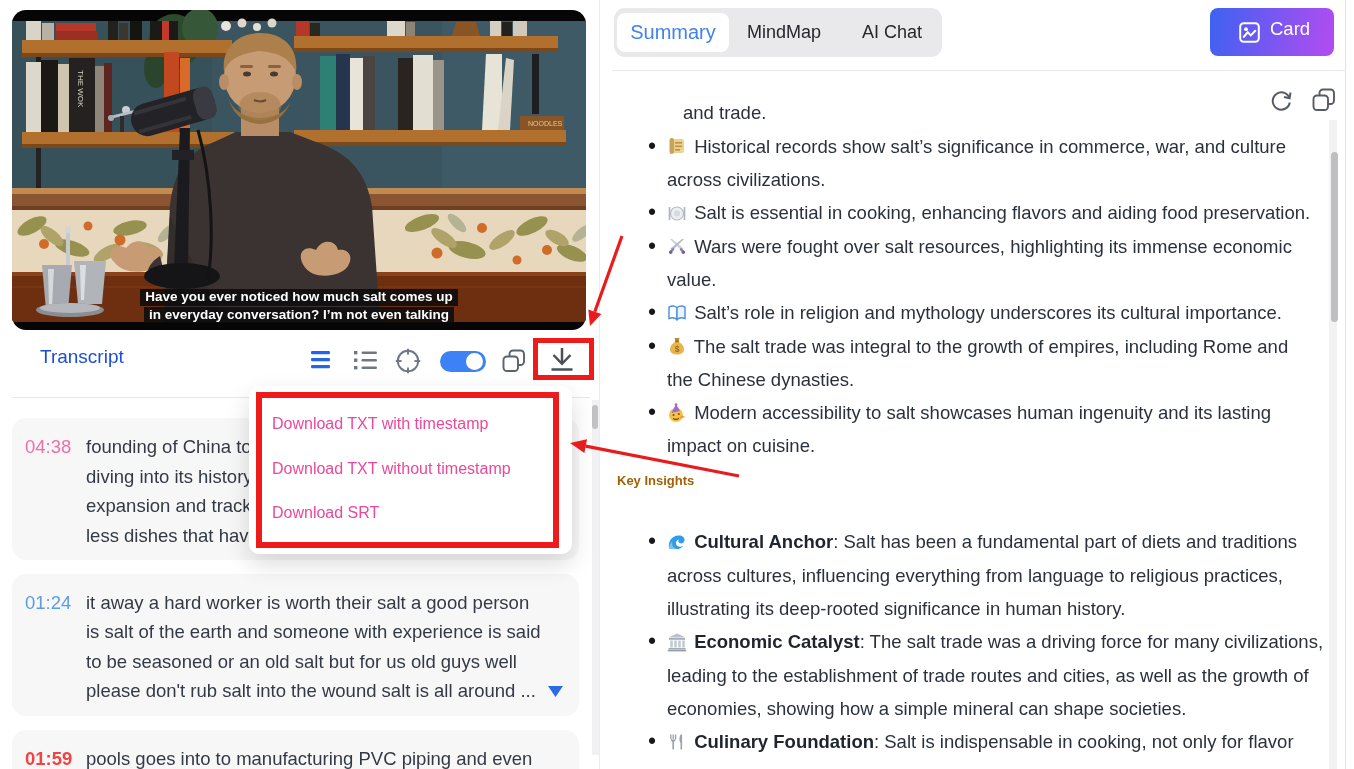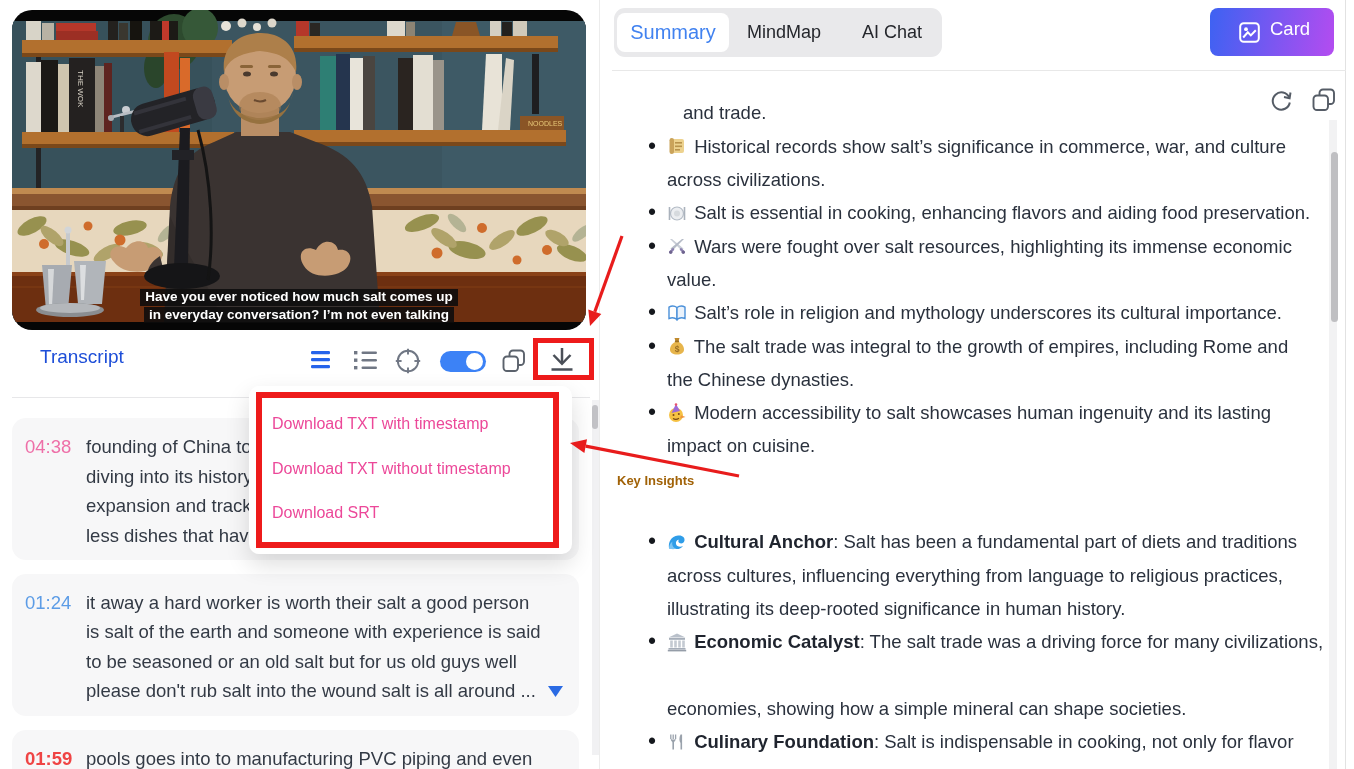--- a/index.html
+++ b/index.html
@@ -3,21 +3,21 @@
 <meta charset="utf-8">
 <style>
   * { margin:0; padding:0; box-sizing:border-box; }
   html,body { width:1354px; height:769px; overflow:hidden; background:#fff;
     font-family:"Liberation Sans", sans-serif; }
   .abs { position:absolute; }
   #page { position:relative; width:1354px; height:769px; }
 
   
   #video { left:12px; top:10px; width:574px; height:320px; background:#060606;
-    border-radius:20px; overflow:hidden; }
+    border-radius:14px; overflow:hidden; }
   #sub { left:0; bottom:7px; width:574px; text-align:center; line-height:16.5px; }
   #sub span { background:rgba(12,12,12,.88); color:#fff; font-weight:bold;
     font-size:13.5px; padding:0 5px; display:inline-block; }
 
   #tlabel { left:40px; top:346px; font-size:19px; color:#1d4ed8; }
   #redbox-dl { left:533px; top:338px; width:61px; height:42px;
     border:5px solid #ee1b1b; }
   #tdivider { left:12px; top:397px; width:578px; height:1px; background:#e7e7e9; }
 
   .titem { left:12px; width:567px; background:#f7f7f8; border-radius:14px; }
@@ -410,20 +410,21 @@
     <div class="ln" style="top:435.4px;">impact on cuisine.</div>
     <div class="ln" style="left:17px;top:470px;font-size:13px;font-weight:bold;color:#a16207;">Key Insights</div>
     <div class="ln" style="top:531.4px;"><span class="blt">•</span><svg class="em" width="20" height="20">
           <use href="#e-wave"></use>
         </svg> <b>Cultural Anchor</b>: Salt has been a fundamental part of diets and traditions</div>
     <div class="ln" style="top:598.0px;">illustrating its deep-rooted significance in human history.</div>
     <div class="ln" style="top:564.7px;">across cultures, influencing everything from language to religious practices,</div>
     <div class="ln" style="top:631.3px;"><span class="blt">•</span><svg class="em" width="20" height="20">
           <use href="#e-building"></use>
         </svg> <b>Economic Catalyst</b>: The salt trade was a driving force for many civilizations,</div>
+    <div class="ln" style="top:664.6px;">leading to the establishment of trade routes and cities, as well as the growth of</div>
     <div class="ln" style="top:697.9px;">economies, showing how a simple mineral can shape societies.</div>
     <div class="ln" style="top:731.2px;"><span class="blt">•</span><svg class="em" width="20" height="20">
           <use href="#e-fork"></use>
         </svg> <b>Culinary Foundation</b>: Salt is indispensable in cooking, not only for flavor</div>
   </div>
 
   <div class="abs" id="rtrack"></div>
   <div class="abs" id="rthumb"></div>
 
   <svg class="abs" style="left:0;top:0;pointer-events:none;" width="1354" height="769">

